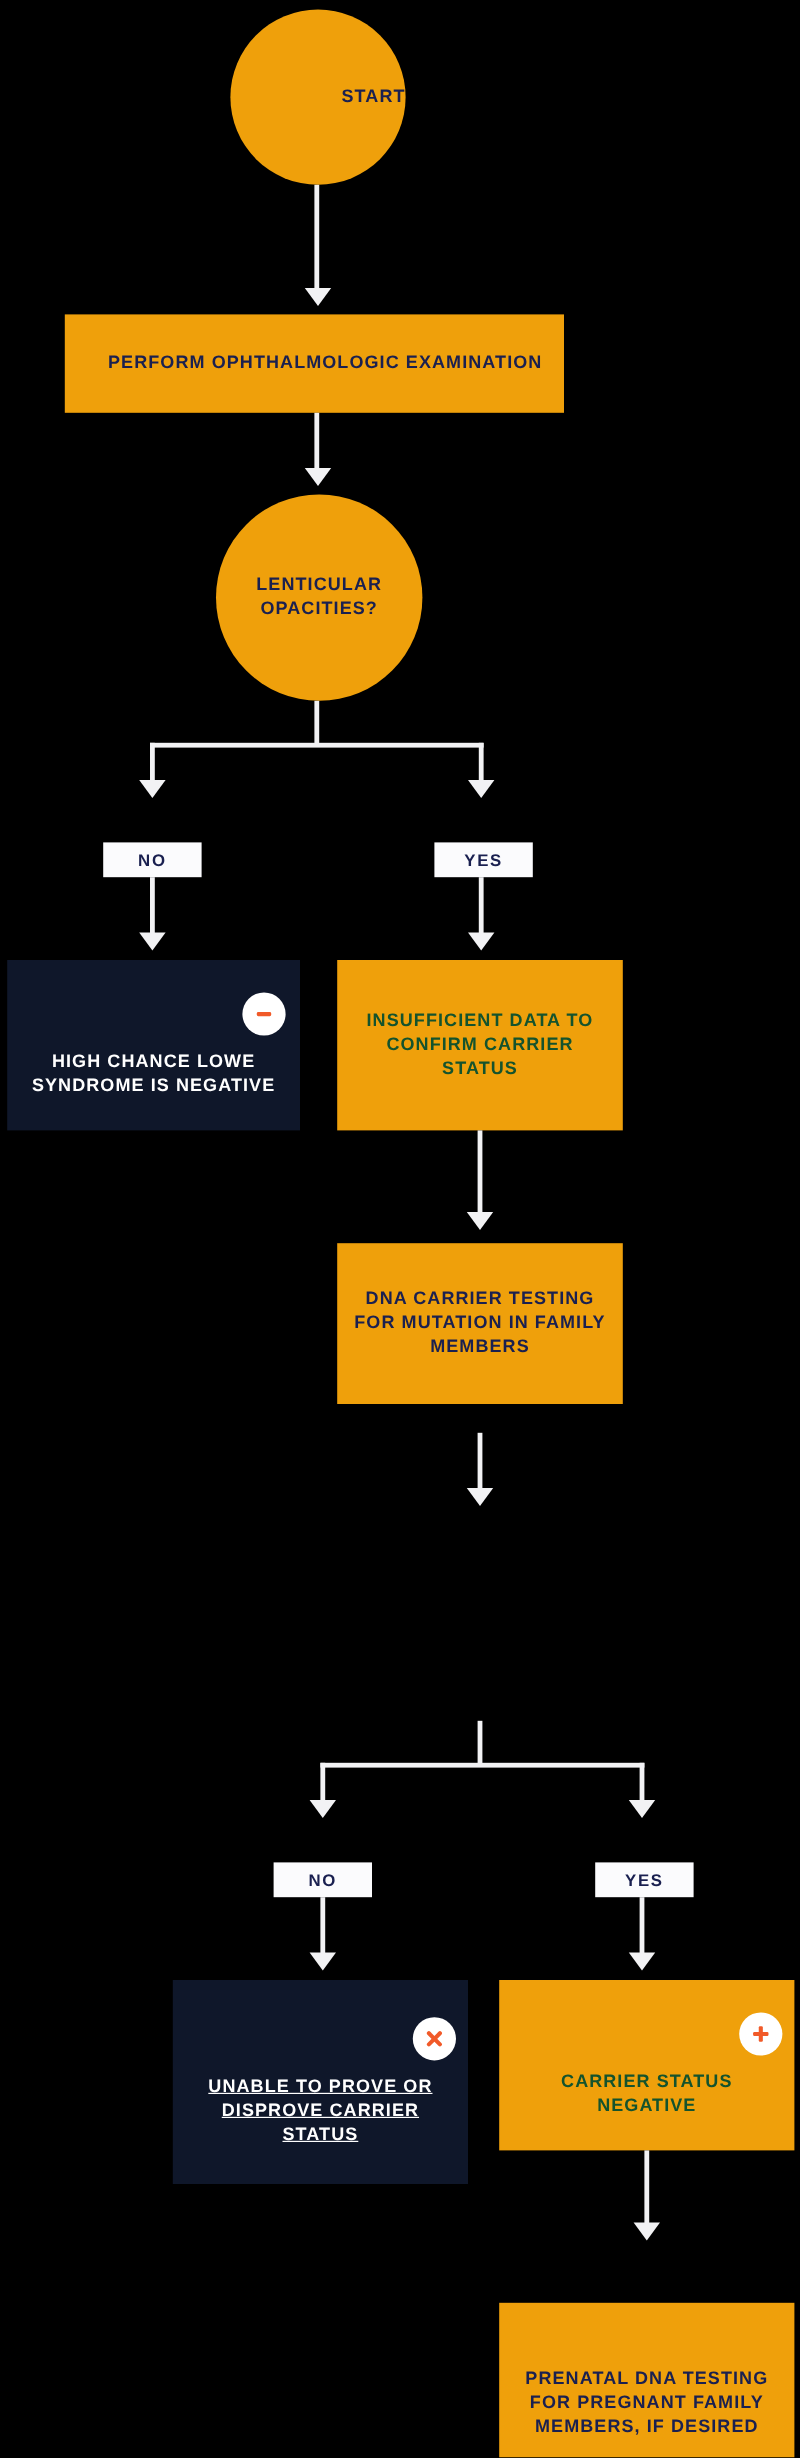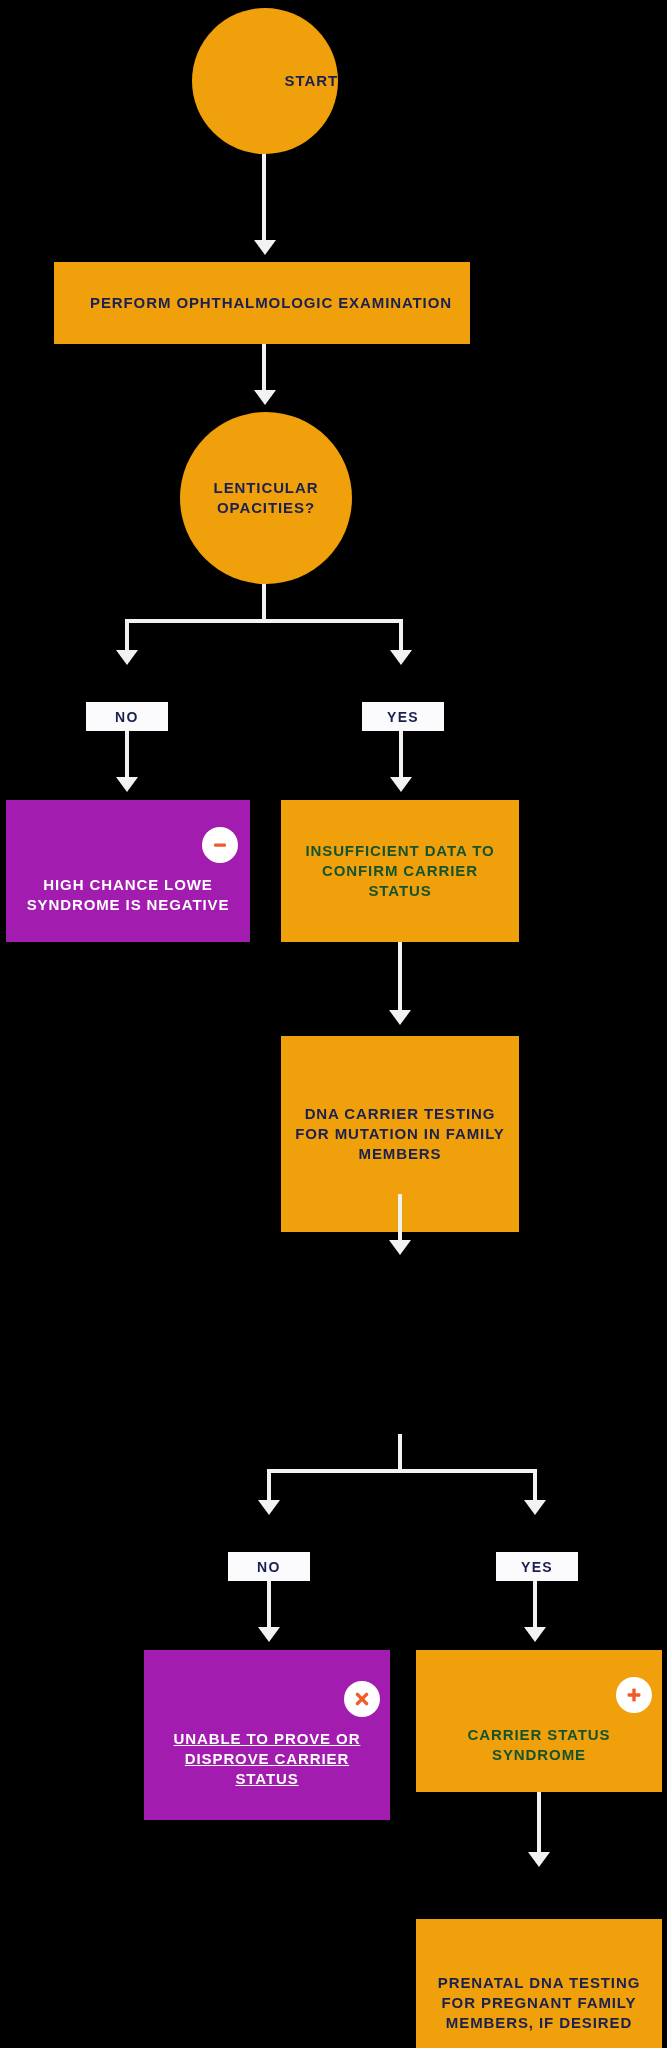--- a/index.html
+++ b/index.html
@@ -37,21 +37,21 @@
   .decision {
     border-radius: 50%;
     background: #EFA00B;
     color: #1A2050;
   }
   .process {
     background: #EFA00B;
     color: #1A2050;
   }
   .result-blue {
-    background: #a21caf;
+    background: #0f172a;
     color: #FFFFFF;
   }
   .result-orange {
     background: #EFA00B;
     color: #14532d;
   }
   .branch-label {
     position: absolute;
     background: #FBFBFD;
     color: #1A2050;
@@ -91,21 +91,21 @@
   }
 
   
   #start-node      { left: 192px; top: 8px;    width: 146px; height: 146px; font-size: 15px; }
   #exam-node       { left: 54px;  top: 262px;  width: 416px; height: 82px;  font-size: 15px; padding: 0 18px; }
   #lenticular-node { left: 180px; top: 412px;  width: 172px; height: 172px; font-size: 15px; }
   #no-label-1      { left: 86px;  top: 702px;  width: 82px;  height: 29px; }
   #yes-label-1     { left: 362px; top: 702px;  width: 82px;  height: 29px; }
   #negative-node   { left: 6px;   top: 800px;  width: 244px; height: 142px; font-size: 15px; padding: 0 12px; }
   #insufficient-node { left: 281px; top: 800px; width: 238px; height: 142px; font-size: 15px; padding: 0 14px; }
-  #dna-node        { left: 281px; top: 1036px; width: 238px; height: 196px; font-size: 15px; padding: 12px 14px; }
+  #dna-node        { left: 281px; top: 1036px; width: 238px; height: 134px; font-size: 15px; padding: 12px 14px; }
   #mutation-node   { left: 314px; top: 1262px; width: 172px; height: 172px; font-size: 15px; }
   #no-label-2      { left: 228px; top: 1552px; width: 82px;  height: 29px; }
   #yes-label-2     { left: 496px; top: 1552px; width: 82px;  height: 29px; }
   #unable-node     { left: 144px; top: 1650px; width: 246px; height: 170px; font-size: 15px; padding: 0 10px; text-decoration: underline; }
   #positive-node   { left: 416px; top: 1650px; width: 246px; height: 142px; font-size: 15px; padding: 0 10px; }
   #prenatal-node   { left: 416px; top: 1874px; width: 246px; height: 168px; font-size: 15px; padding: 0 14px; margin-top: 45px; }
 
   .node-text { display: block; }
 </style>
 </head>
@@ -207,21 +207,21 @@
     <span class="node-text">UNABLE TO PROVE OR DISPROVE CARRIER STATUS</span>
   </div>
 
   <div class="node result-orange" id="positive-node">
     <span class="status-icon">
       <svg width="22" height="22" viewBox="0 0 22 22" aria-hidden="true">
         <rect x="9.3" y="4.6" width="3.4" height="12.8" rx="1" fill="#F15A29"></rect>
         <rect x="4.6" y="9.3" width="12.8" height="3.4" rx="1" fill="#F15A29"></rect>
       </svg>
     </span>
-    <span class="node-text">CARRIER STATUS SYNDROME</span>
+    <span class="node-text">CARRIER STATUS NEGATIVE</span>
   </div>
 
   <div class="line-v" style="left:537px; top:1792px; width:4px; height:62px;"></div>
   <div class="arrow-down" style="left:528px; top:1852px;"></div>
 
   <div class="node process" id="prenatal-node">
     <span class="node-text">PRENATAL DNA TESTING FOR PREGNANT FAMILY MEMBERS, IF DESIRED</span>
   </div>
 
 </div>

